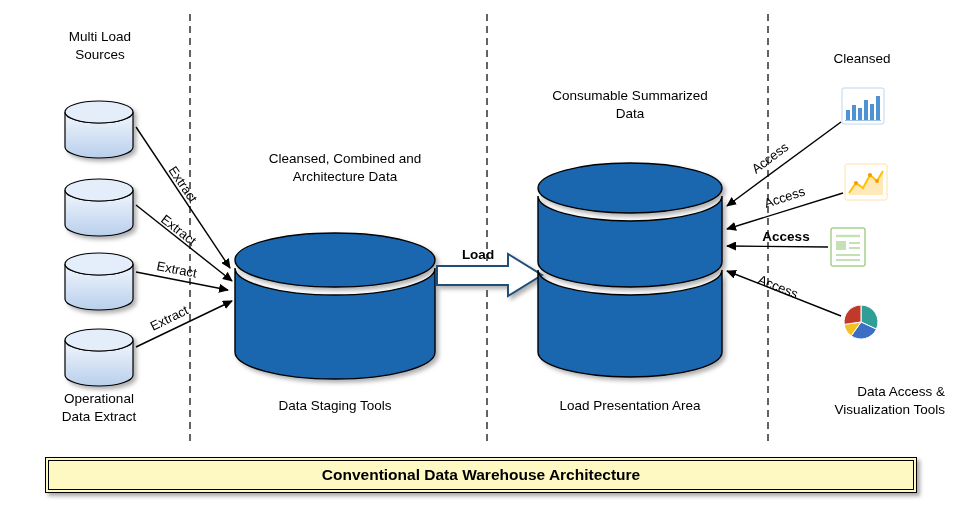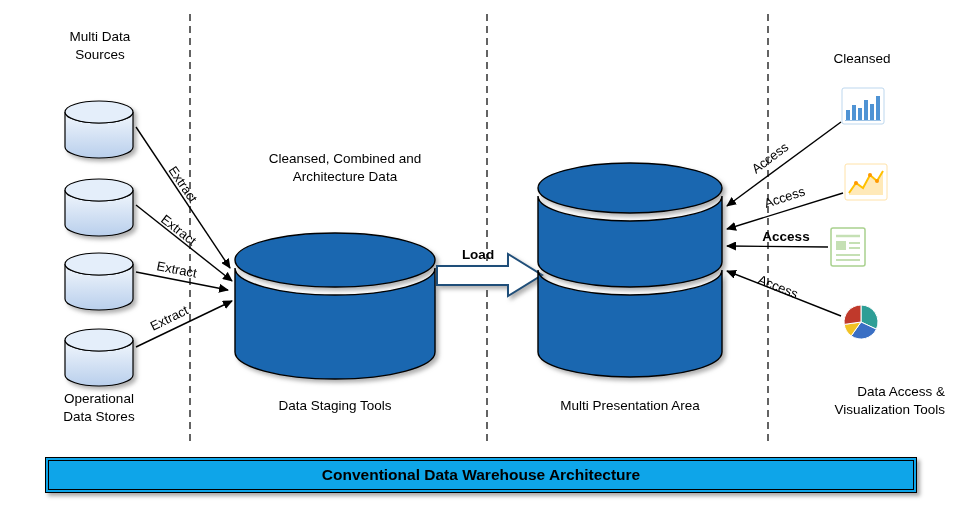--- a/index.html
+++ b/index.html
@@ -8,21 +8,21 @@
   .stage { position:relative; width:955px; height:520px; background:#fff; overflow:hidden; }
   .diagram-svg { position:absolute; left:0; top:0; }
   .dash { stroke:#222; stroke-width:1.4; stroke-dasharray:7 5; }
   .flow-line { stroke:#000; stroke-width:1.4; }
   .shadow { filter: drop-shadow(3px 3px 2px rgba(110,110,110,0.55)); }
   .arrow-label { font-family:"Liberation Sans", sans-serif; font-size:13px; fill:#000; }
   .arrow-label.bold { font-weight:bold; font-size:13.5px; }
   .lbl { position:absolute; font-size:13.5px; line-height:1.3; text-align:center; color:#000; }
   .title-box {
     position:absolute; left:45px; top:457px; width:872px; height:36px;
-    background:#0ea5e9; border:1px solid #000;
+    background:#fef9c3; border:1px solid #000;
     box-shadow:3px 3px 4px rgba(0,0,0,0.35);
   }
   .title-box-inner {
     position:absolute; left:2px; top:2px; right:2px; bottom:2px;
     border:1px solid #000; display:flex; align-items:center; justify-content:center;
     font-weight:bold; font-size:15.5px;
   }
 </style>
 </head>
 <body>
@@ -130,30 +130,31 @@
     </g>
 
     <g transform="translate(861,322)">
       <path d="M0,0 L0,-17 A17,17 0 0 1 15.4,7.2 Z" fill="#2e9e96" stroke="#fff" stroke-width="1"></path>
       <path d="M0,0 L15.4,7.2 A17,17 0 0 1 -9.8,13.9 Z" fill="#3a6fc4" stroke="#fff" stroke-width="1"></path>
       <path d="M0,0 L-9.8,13.9 A17,17 0 0 1 -16.8,2.4 Z" fill="#f2c224" stroke="#fff" stroke-width="1"></path>
       <path d="M0,0 L-16.8,2.4 A17,17 0 0 1 0,-17 Z" fill="#c0392b" stroke="#fff" stroke-width="1"></path>
     </g>
   </svg>
 
-  <div class="lbl" style="left:44px; top:28px; width:112px;">Multi Data Sources</div>
+  <div class="lbl" style="left:44px; top:28px; width:112px;">Multi Load Sources</div>
 
-  <div class="lbl" style="left:54px; top:390px; width:90px;">Operational Data Stores</div>
+  <div class="lbl" style="left:54px; top:390px; width:90px;">Operational Data Extract</div>
 
   <div class="lbl" style="left:235px; top:150px; width:220px;">Cleansed, Combined and Architecture Data</div>
 
   <div class="lbl" style="left:235px; top:397px; width:200px;">Data Staging Tools</div>
 
+  <div class="lbl" style="left:545px; top:87px; width:170px;">Consumable Summarized Data</div>
 
-  <div class="lbl" style="left:530px; top:397px; width:200px;">Multi Presentation Area</div>
+  <div class="lbl" style="left:530px; top:397px; width:200px;">Load Presentation Area</div>
 
   <div class="lbl" style="left:812px; top:50px; width:100px;">Cleansed</div>
 
   <div class="lbl" style="left:797px; top:383px; width:148px;text-align:right;">Data Access &amp; Visualization Tools</div>
 
   <div class="title-box">
     <div class="title-box-inner">Conventional Data Warehouse Architecture</div>
   </div>
 
 </div>

